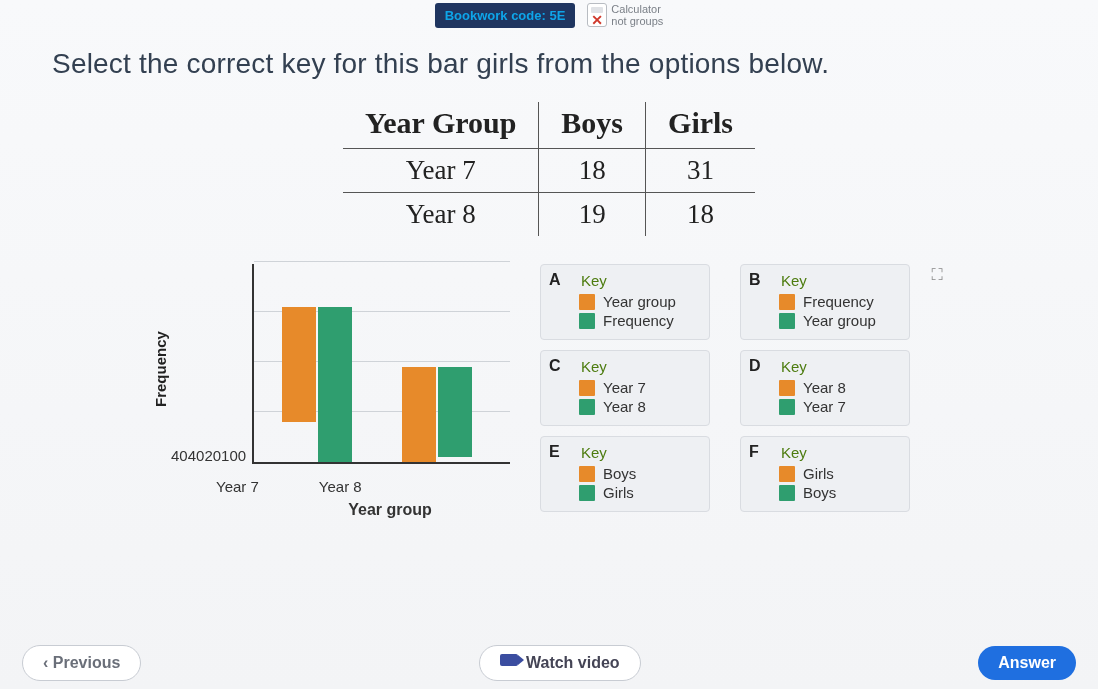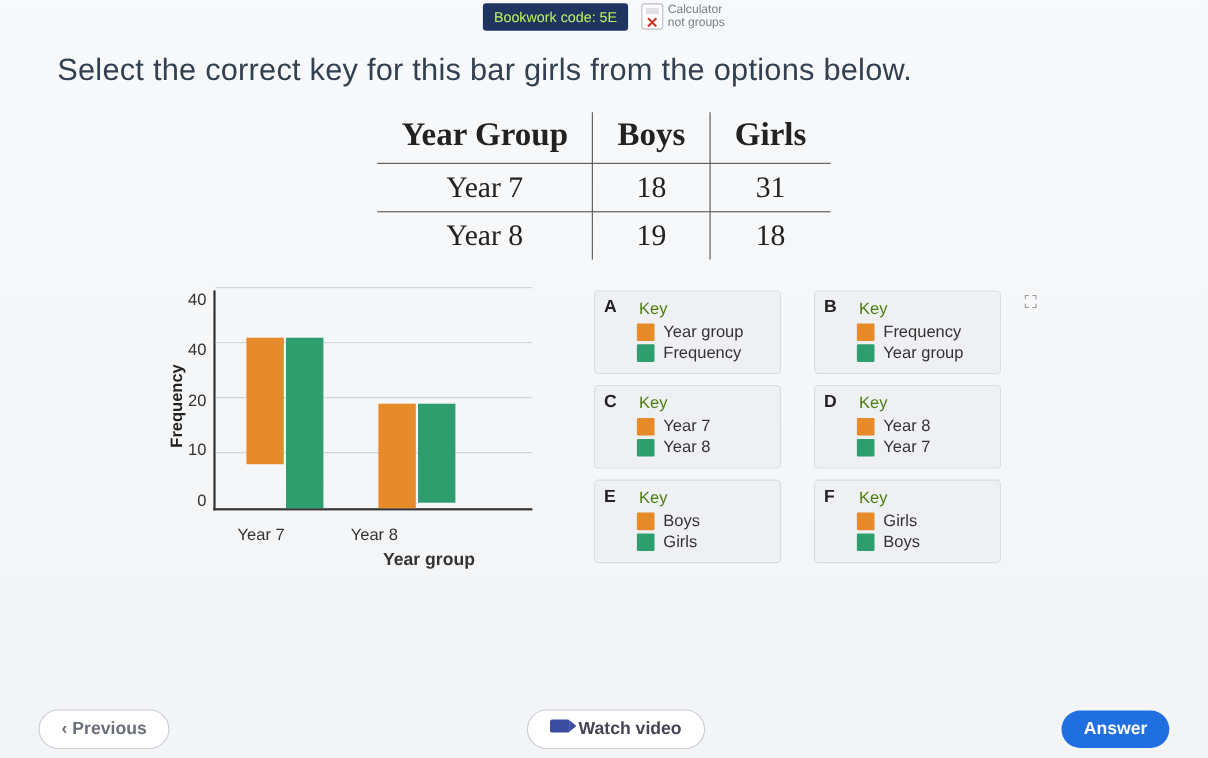--- a/index.html
+++ b/index.html
@@ -21,25 +21,25 @@
   .top-row {
     display: flex;
     align-items: center;
     justify-content: center;
     gap: 12px;
     padding-top: 0;
     height: 30px;
   }
   .bookwork-badge {
     background: #1f3560;
-    color: #bef264;
+    color: #0ea5e9;
     font-size: 13px;
     padding: 5px 10px;
     border-radius: 3px;
-    font-weight: 400;
+    font-weight: 700;
   }
   .calc-badge {
     display: flex;
     align-items: center;
     gap: 4px;
     font-size: 12px;
     color: #7b8088;
   }
   .calc-icon {
     width: 20px; height: 24px;
@@ -102,21 +102,21 @@
     height: 210px;
     display: flex;
   }
   .ylabel {
     writing-mode: vertical-rl; transform: rotate(180deg);
     font-size: 15px; font-weight: 600; color: #222;
     padding: 0 2px;
     text-align: center;
   }
   .yaxis {
-    display: flex; flex-direction: column; justify-content: space-between;
+    display: flex; flex-direction: row; justify-content: space-between;
     align-items: flex-end;
     height: 200px;
     padding-right: 6px;
     font-size: 15px;
   }
   .plot {
     position: relative;
     width: 290px;
     height: 200px;
     border-left: 2px solid #333;
@@ -162,21 +162,21 @@
     align-self: flex-start;
   }
 
   
   .footer {
     position: absolute;
     left: 0; right: 0; bottom: 8px;
     display: flex;
     align-items: center;
     justify-content: space-between;
-    padding: 0 35px;
+    padding: 0 22px;
   }
   .btn {
     border-radius: 22px;
     padding: 8px 20px;
     font-size: 16px;
     font-weight: 600;
     cursor: pointer;
   }
   .btn-prev {
     background: #fff;

